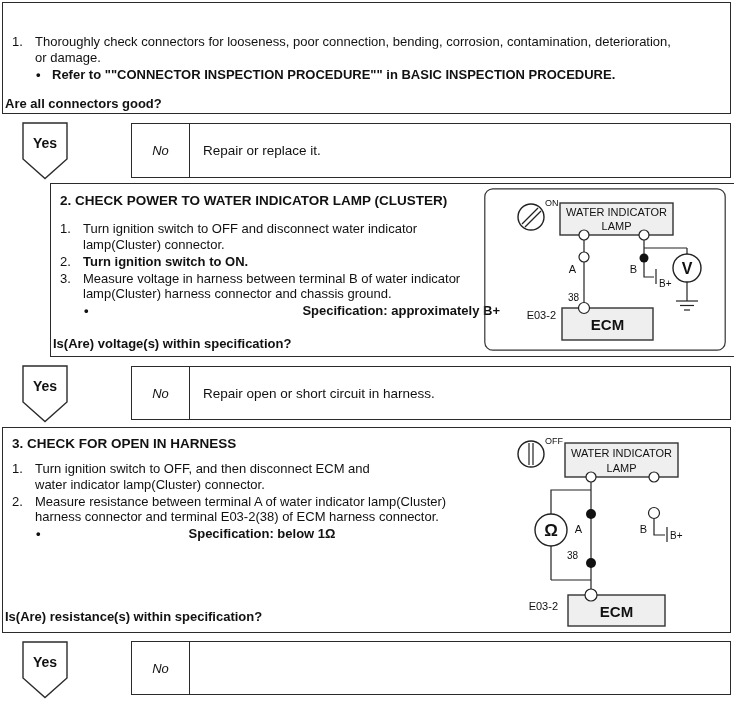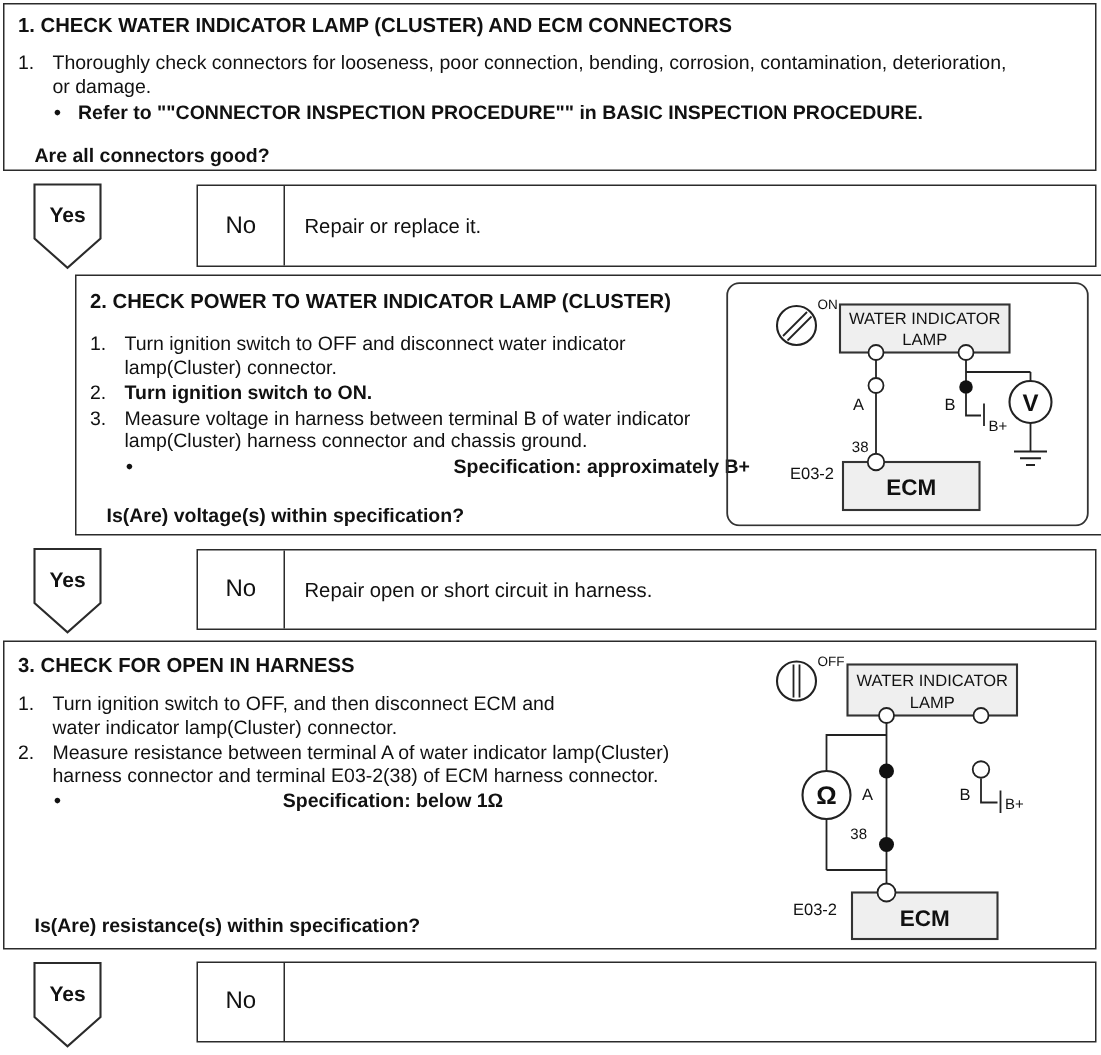--- a/index.html
+++ b/index.html
@@ -13,48 +13,47 @@
     border:1.6px solid #2b2b2b;background:#fff;
   }
   .step-title{position:absolute;left:9px;font-size:13.5px;font-weight:bold;white-space:nowrap;}
   .items{position:absolute;left:9px;}
   .item{display:flex;margin-bottom:1.5px;}
   .item .num{width:23px;flex:none;font-size:13px;line-height:15.6px;}
   .item .txt{font-size:13px;line-height:15.6px;white-space:pre-line;}
   .item.bullet{margin-left:24px;}
   .item.bullet .num{width:16px;}
   .bold{font-weight:bold;}
-  .question{position:absolute;left:20px;font-size:13px;font-weight:bold;}
+  .question{position:absolute;left:2px;font-size:13px;font-weight:bold;}
   .yes-tag{position:absolute;width:46px;height:58px;}
   .yes-tag svg{position:absolute;left:0;top:0;}
   .no-table{
     position:absolute;display:flex;box-sizing:border-box;
     border:1.4px solid #2b2b2b;background:#fff;align-items:stretch;
   }
   .no-cell{
     width:57px;flex:none;border-right:1.4px solid #2b2b2b;
-    display:flex;align-items:center;justify-content:center;font-size:16px;
+    display:flex;align-items:center;justify-content:center;font-size:13px;font-style:italic;
   }
   .action-cell{flex:1;display:flex;align-items:center;padding-left:13px;font-size:13.5px;}
   .diagram{position:absolute;}
   .w{stroke:#222;stroke-width:1.2;fill:none;}
   .sym{fill:#fff;stroke:#222;stroke-width:1.4;}
   .term{fill:#fff;stroke:#222;stroke-width:1.2;}
   .dot{fill:#111;stroke:none;}
   .comp{fill:#efefef;stroke:#333;stroke-width:1.4;}
   .dbox{fill:none;stroke:#333;stroke-width:1.2;}
   .dtext{fill:#111;font-family:"Liberation Sans","DejaVu Sans",sans-serif;}
 </style>
 </head>
 <body>
 
 <div class="page">
 
   <section class="step-box" style="top:2px;height:112px;">
-    <div class="step-title" style="top:6px;">1. CHECK WATER INDICATOR LAMP (CLUSTER) AND ECM CONNECTORS</div>
     <div class="items" style="top:31px;">
       <div class="item">
         <span class="num">1.</span>
         <span class="txt" style="width:692px;">Thoroughly check connectors for looseness, poor connection, bending, corrosion, contamination, deterioration,
 or damage.</span>
       </div>
       <div class="item bullet">
         <span class="num bold">•</span>
         <span class="txt bold" style="width:660px;">Refer to ""CONNECTOR INSPECTION PROCEDURE"" in BASIC INSPECTION PROCEDURE.</span>
       </div>

